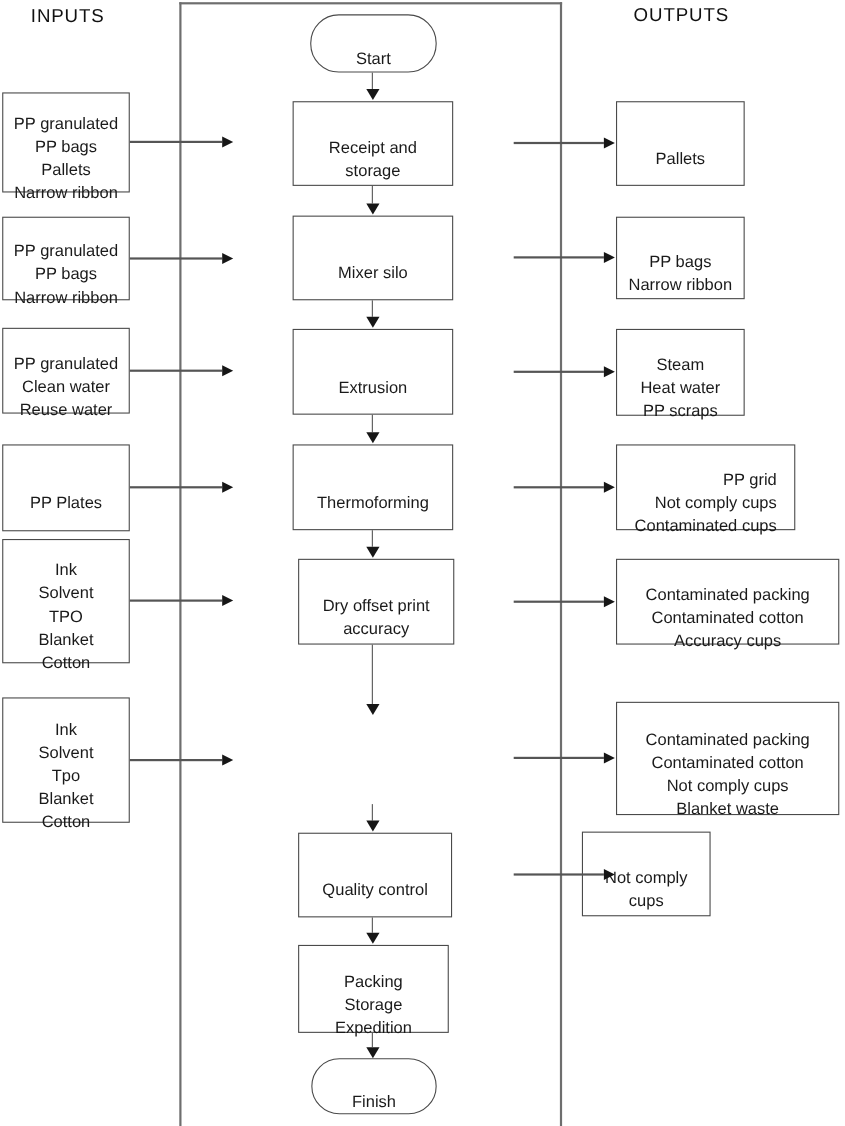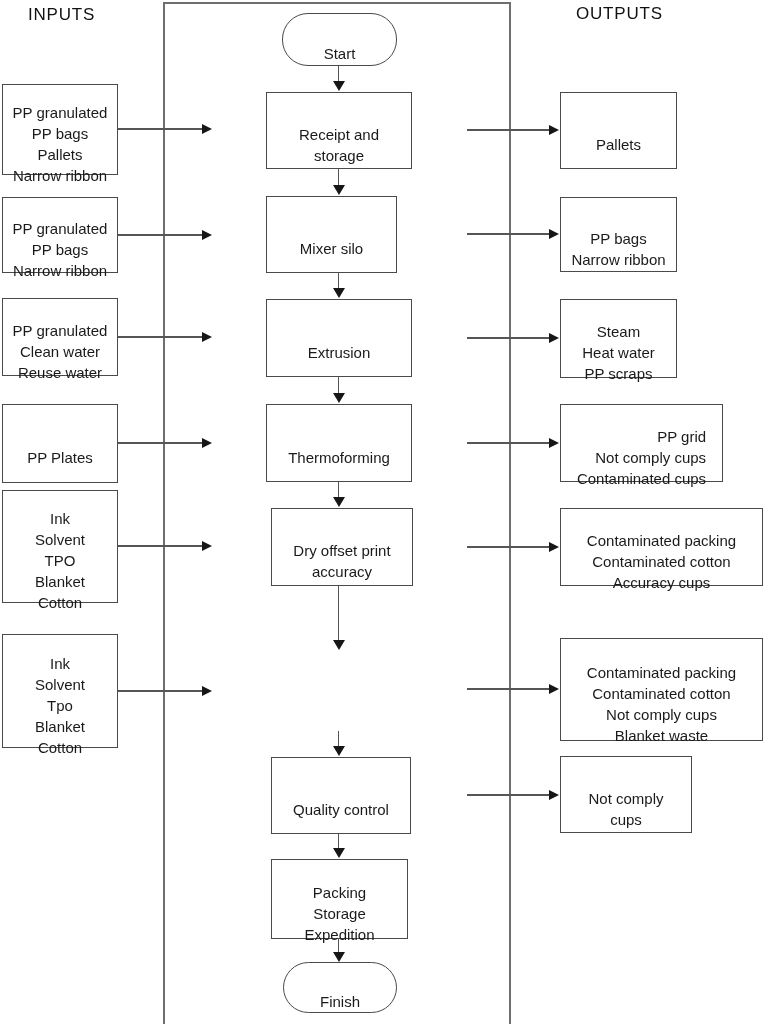--- a/index.html
+++ b/index.html
@@ -54,21 +54,21 @@
     <span>Start</span>
   </div>
   <div class="box terminal" style="left:283px;top:962px;width:114px;height:51px;">
     <span>Finish</span>
   </div>
 
   <div class="box" style="left:266px;top:92px;width:146px;height:77px;">
     <span>Receipt and
 storage</span>
   </div>
-  <div class="box" style="left:266px;top:196px;width:131px;height:77px;">
+  <div class="box" style="left:266px;top:196px;width:146px;height:77px;">
     <span>Mixer silo</span>
   </div>
   <div class="box" style="left:266px;top:299px;width:146px;height:78px;">
     <span>Extrusion</span>
   </div>
   <div class="box" style="left:271px;top:508px;width:142px;height:78px;">
     <span>Dry offset print
 accuracy</span>
   </div>
   <div class="box" style="left:266px;top:404px;width:146px;height:78px;">
@@ -138,21 +138,21 @@
     <span>Contaminated packing
 Contaminated cotton
 Accuracy cups</span>
   </div>
   <div class="box" style="left:560px;top:638px;width:203px;height:103px;">
     <span>Contaminated packing
 Contaminated cotton
 Not comply cups
 Blanket waste</span>
   </div>
-  <div class="box" style="left:560px;top:756px;width:132px;height:77px;">
+  <div class="box" style="left:529px;top:756px;width:117px;height:77px;">
     <span>Not comply
 cups</span>
   </div>
 
   <div class="harrow" style="left:118px;top:123px;width:94px;">
       <div class="hline"></div>
       <div class="head-right"></div>
     </div>
   <div class="harrow" style="left:118px;top:229px;width:94px;">
       <div class="hline"></div>

